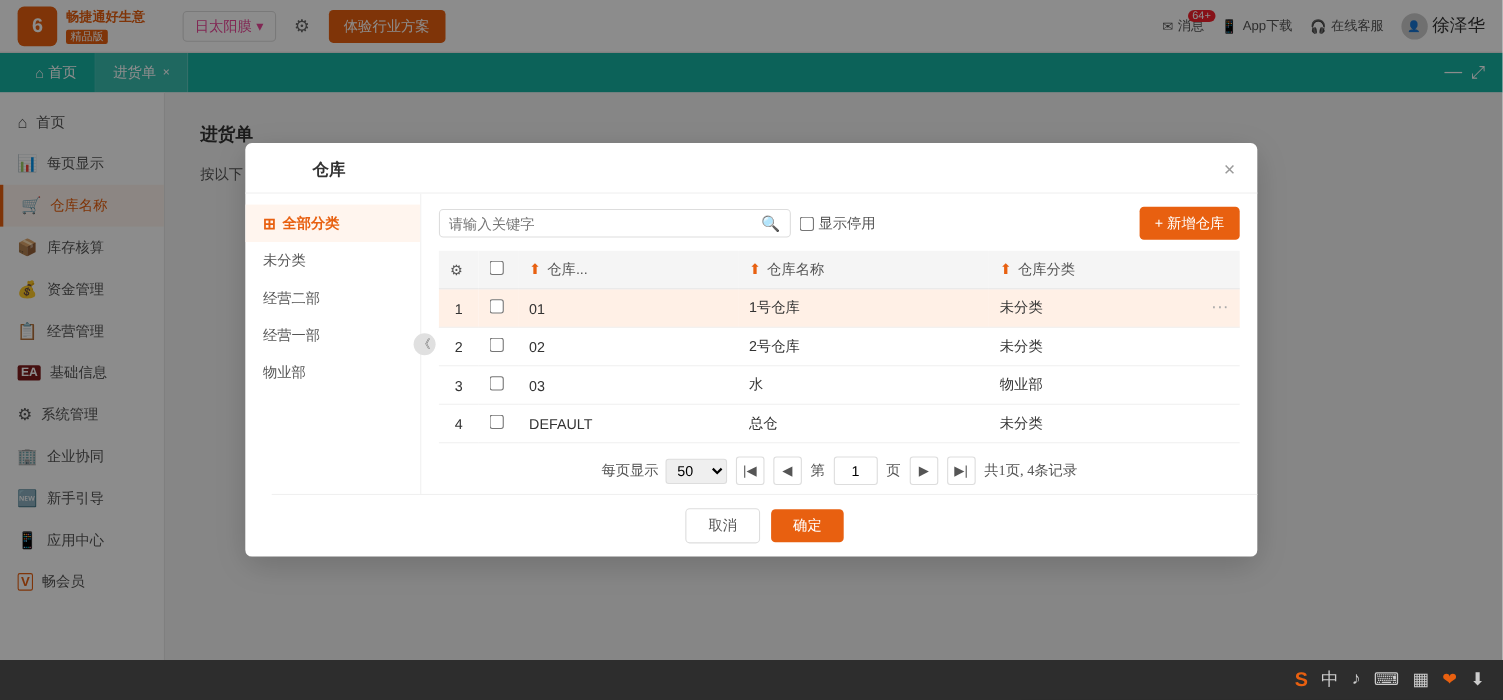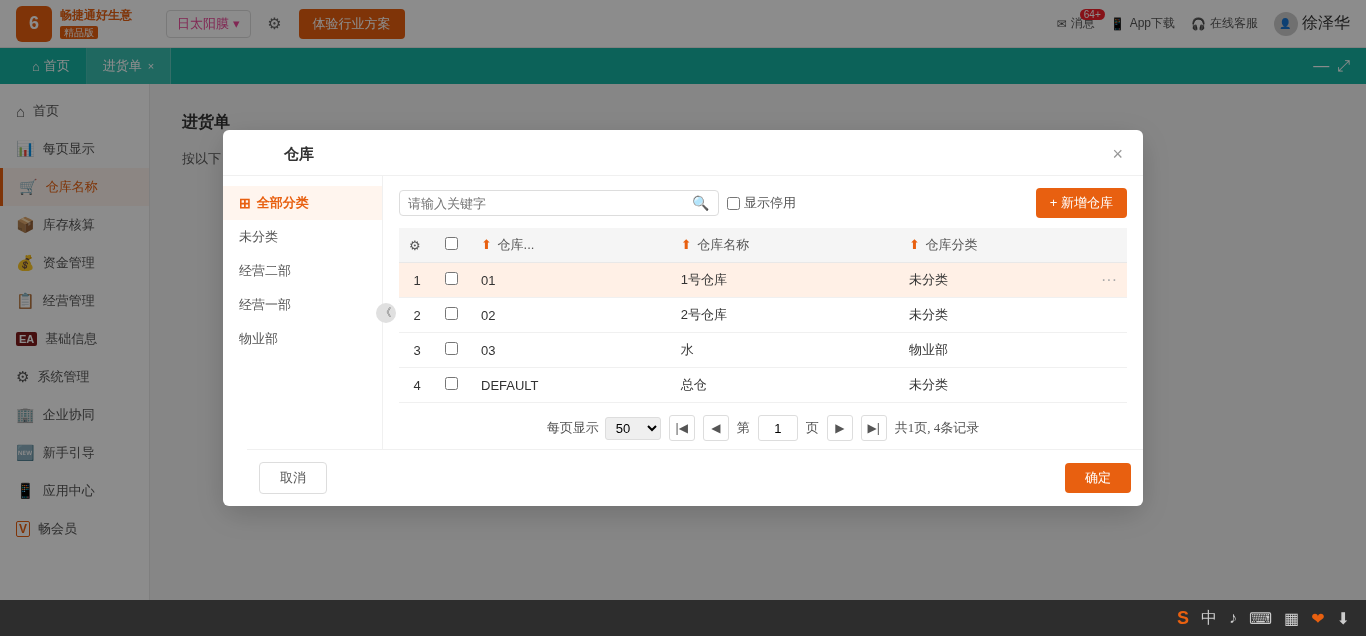--- a/index.html
+++ b/index.html
@@ -270,21 +270,21 @@
     .page-input {
       width: 40px; height: 26px;
       border: 1px solid #ddd; border-radius: 3px;
       text-align: center; font-size: 13px; outline: none;
     }
     .page-info { color: #555; font-family: Liberation Serif, serif; }
 
     
     .modal-footer {
       padding: 12px 12px;
-      display: flex; align-items: center; justify-content: space-between; gap: 10px;
+      display: flex; align-items: center; justify-content: center; gap: 10px;
       border-top: 1px solid #f0f0f0;
       margin-left: 24px;
     }
     .btn-cancel {
       border: 1px solid #ddd; background: #fff; color: #555;
       border-radius: 4px; padding: 6px 20px; cursor: pointer; font-size: 13px;
     }
     .btn-confirm {
       background: #e86010; color: #fff; border: none;
       border-radius: 4px; padding: 6px 20px; cursor: pointer; font-size: 13px; font-family: Liberation Serif, serif;

